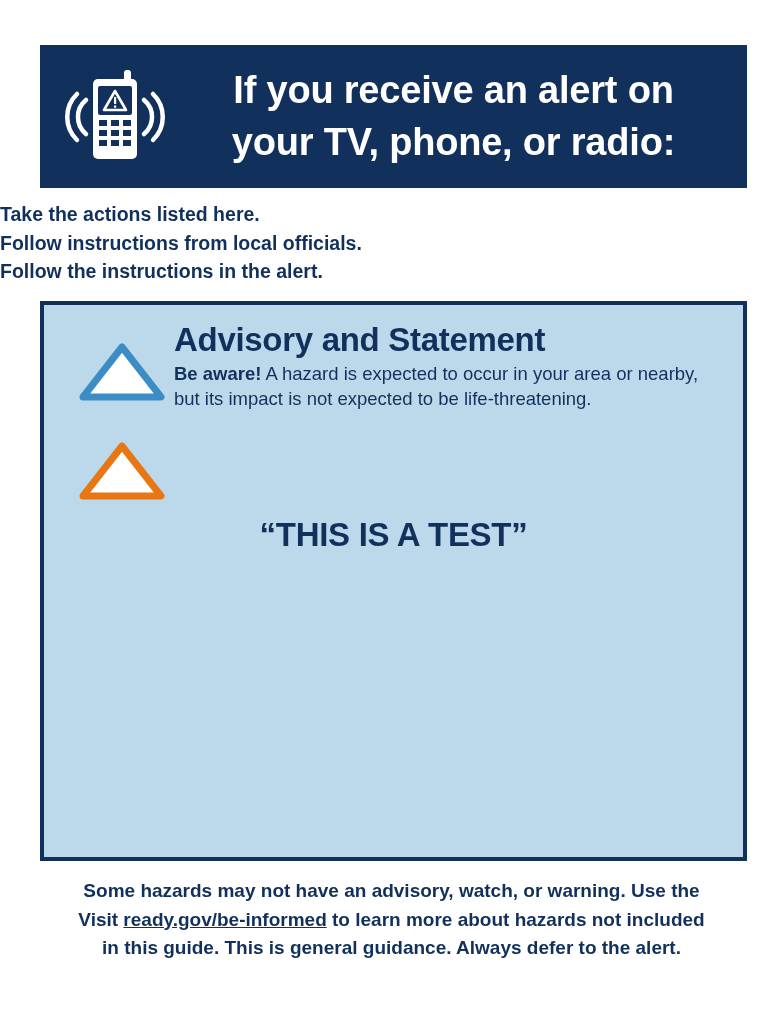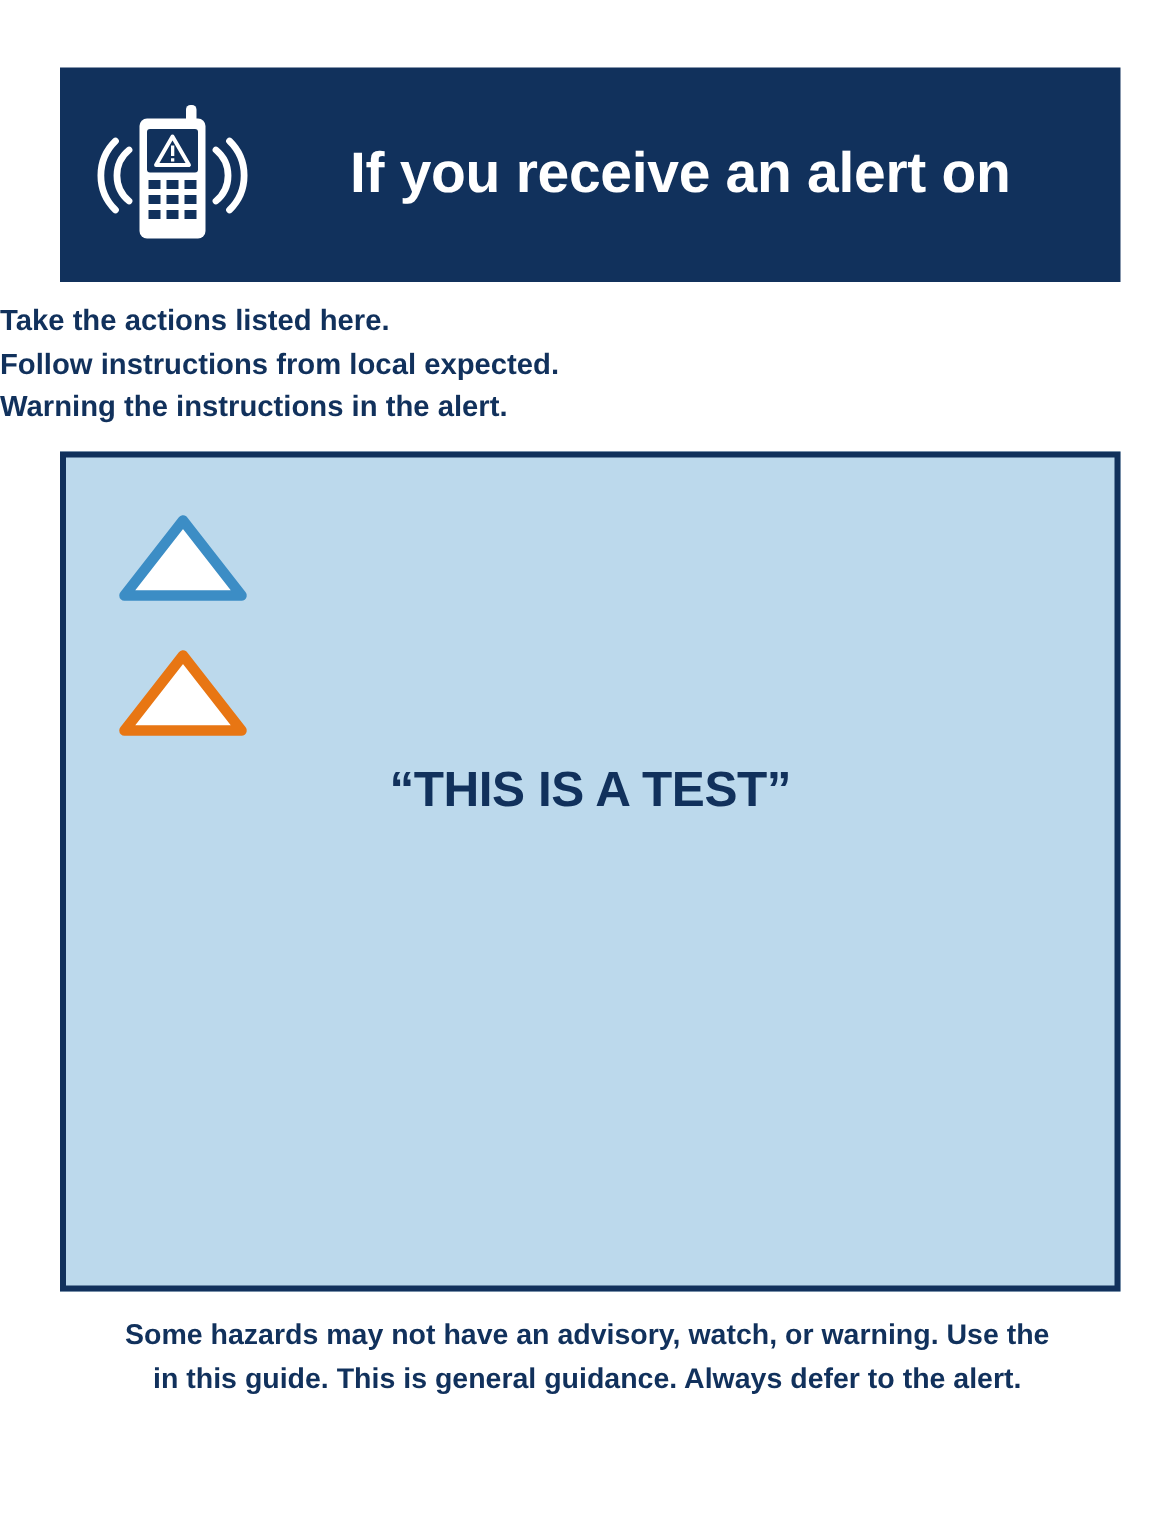--- a/index.html
+++ b/index.html
@@ -181,37 +181,42 @@
             <rect x="51" y="68" width="8" height="6"></rect>
             <rect x="63" y="68" width="8" height="6"></rect>
           <rect x="39" y="78" width="8" height="6"></rect>
             <rect x="51" y="78" width="8" height="6"></rect>
             <rect x="63" y="78" width="8" height="6"></rect>
         </g>
       </svg>
     </div>
     <div class="header-title">
       <span>If you receive an alert on</span>
+      <span class="l2">your TV, phone, or radio:</span>
     </div>
   </div>
 
   <div class="intro">
     <div>Take the actions listed here.</div>
-    <div>Follow instructions from local expected.</div>
-    <div>Warning the instructions in the alert.</div>
+    <div>Follow instructions from local officials.</div>
+    <div>Follow the instructions in the alert.</div>
   </div>
 
   <div class="panel">
     <div class="panel-inner">
 
       <div class="alert-row">
         <div class="tri-cell">
           <svg width="88" height="62" viewBox="0 0 88 62" aria-hidden="true">
             <path d="M44 6 L83 56 L5 56 Z" fill="#ffffff" stroke="#3C8DC5" stroke-width="7" stroke-linejoin="round"></path>
           </svg>
+        </div>
+        <div class="alert-text">
+          <div class="alert-title">Advisory and Statement</div>
+          <p class="alert-body"><span class="lead">Be aware!</span><span> A hazard is expected to occur in your area or nearby, but its impact is not expected to be life-threatening.</span></p>
         </div>
       </div>
 
       <div class="alert-row">
         <div class="tri-cell">
           <svg width="88" height="62" viewBox="0 0 88 62" aria-hidden="true">
             <path d="M44 6 L83 56 L5 56 Z" fill="#ffffff" stroke="#E87613" stroke-width="7" stroke-linejoin="round"></path>
           </svg>
         </div>
       </div>
@@ -219,16 +224,17 @@
 
       <div class="test-block">
         <div class="test-title">“THIS IS A TEST”</div>
       </div>
 
     </div>
   </div>
 
   <div class="footer">
     <div>Some hazards may not have an advisory, watch, or warning. Use the</div>
+    <div><span>Visit </span><a href="#">ready.gov/be-informed</a><span> to learn more about hazards not included</span></div>
     <div>in this guide. This is general guidance. Always defer to the alert.</div>
   </div>
 
 </div>
 
 </body></html>

